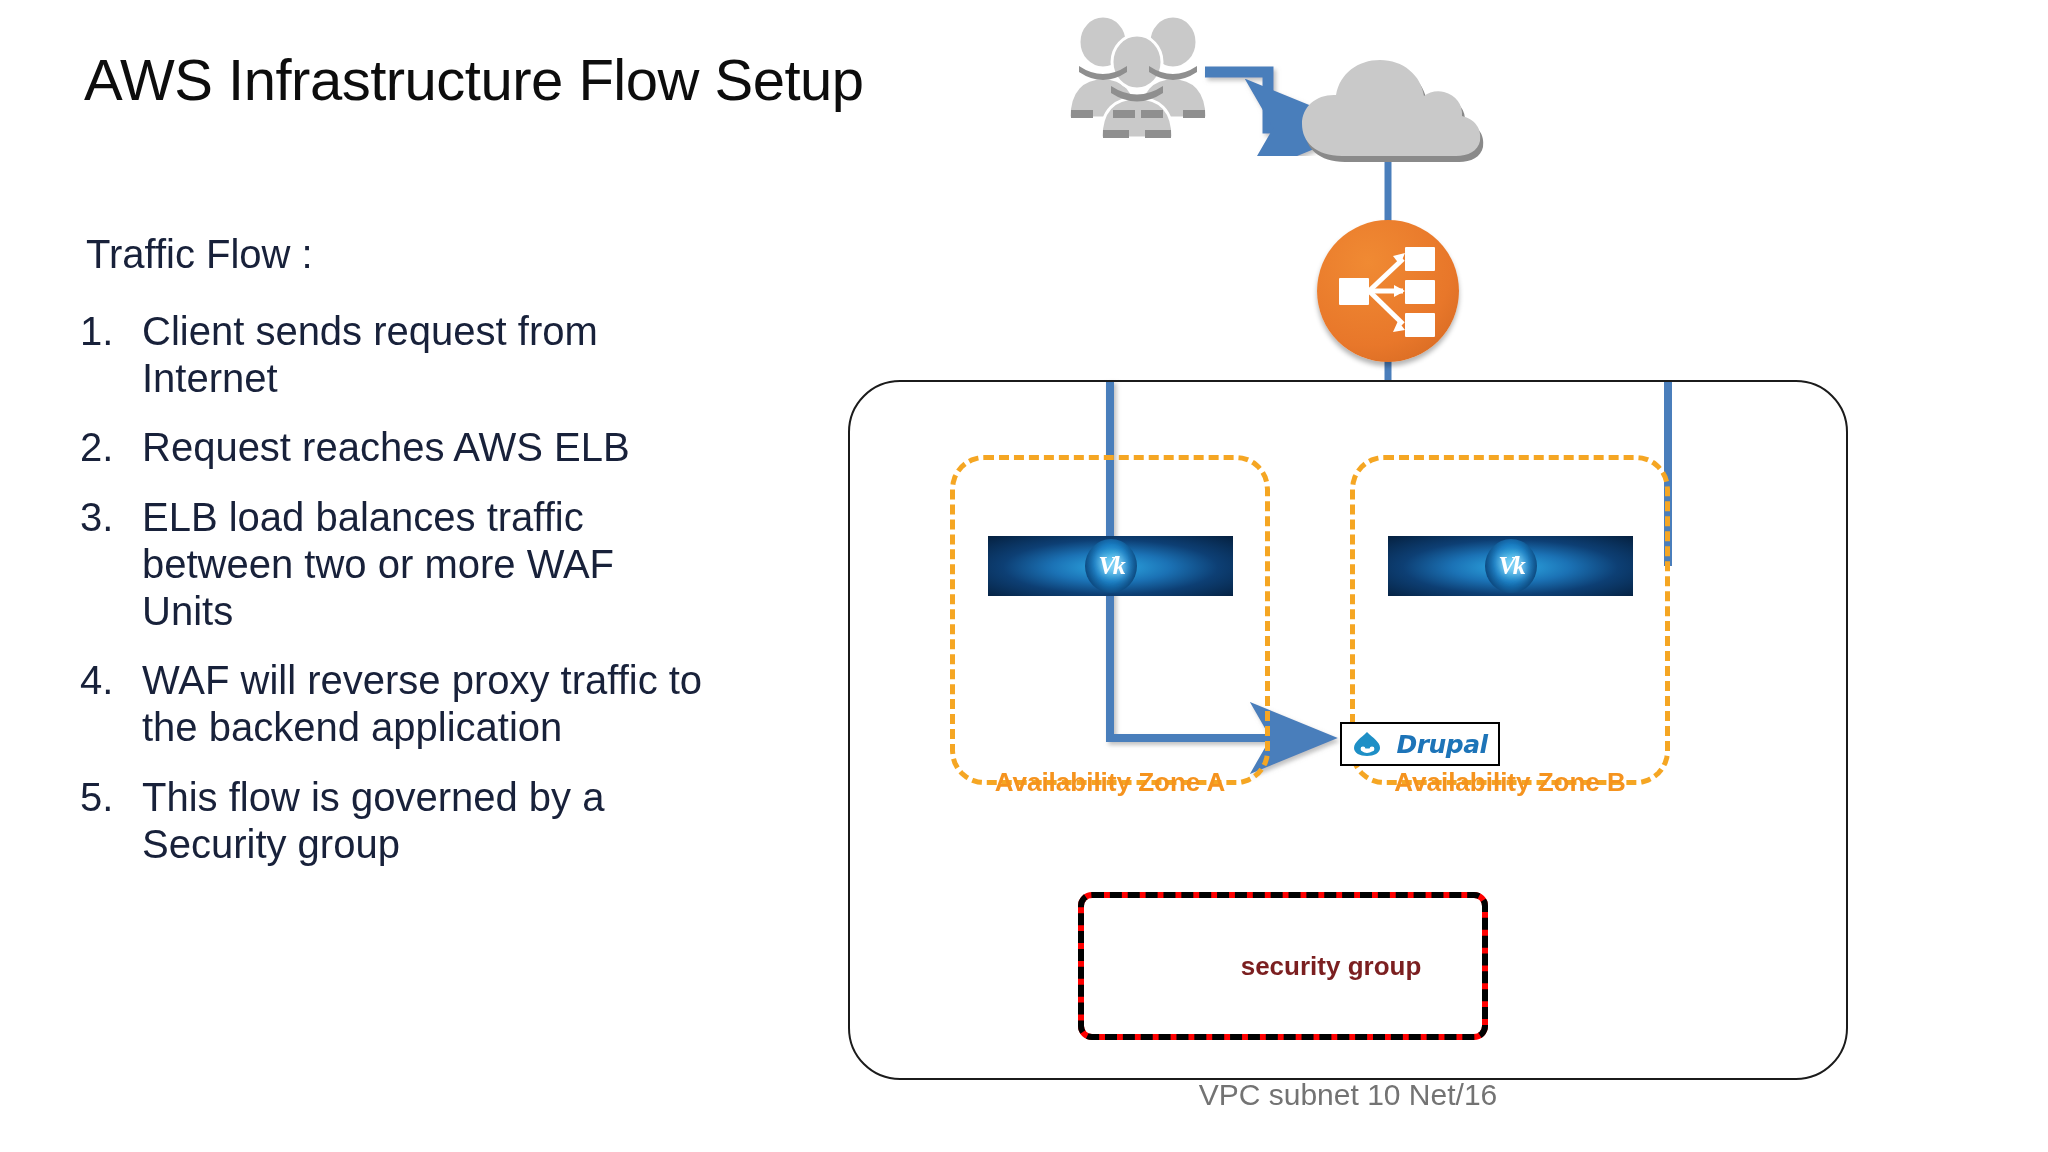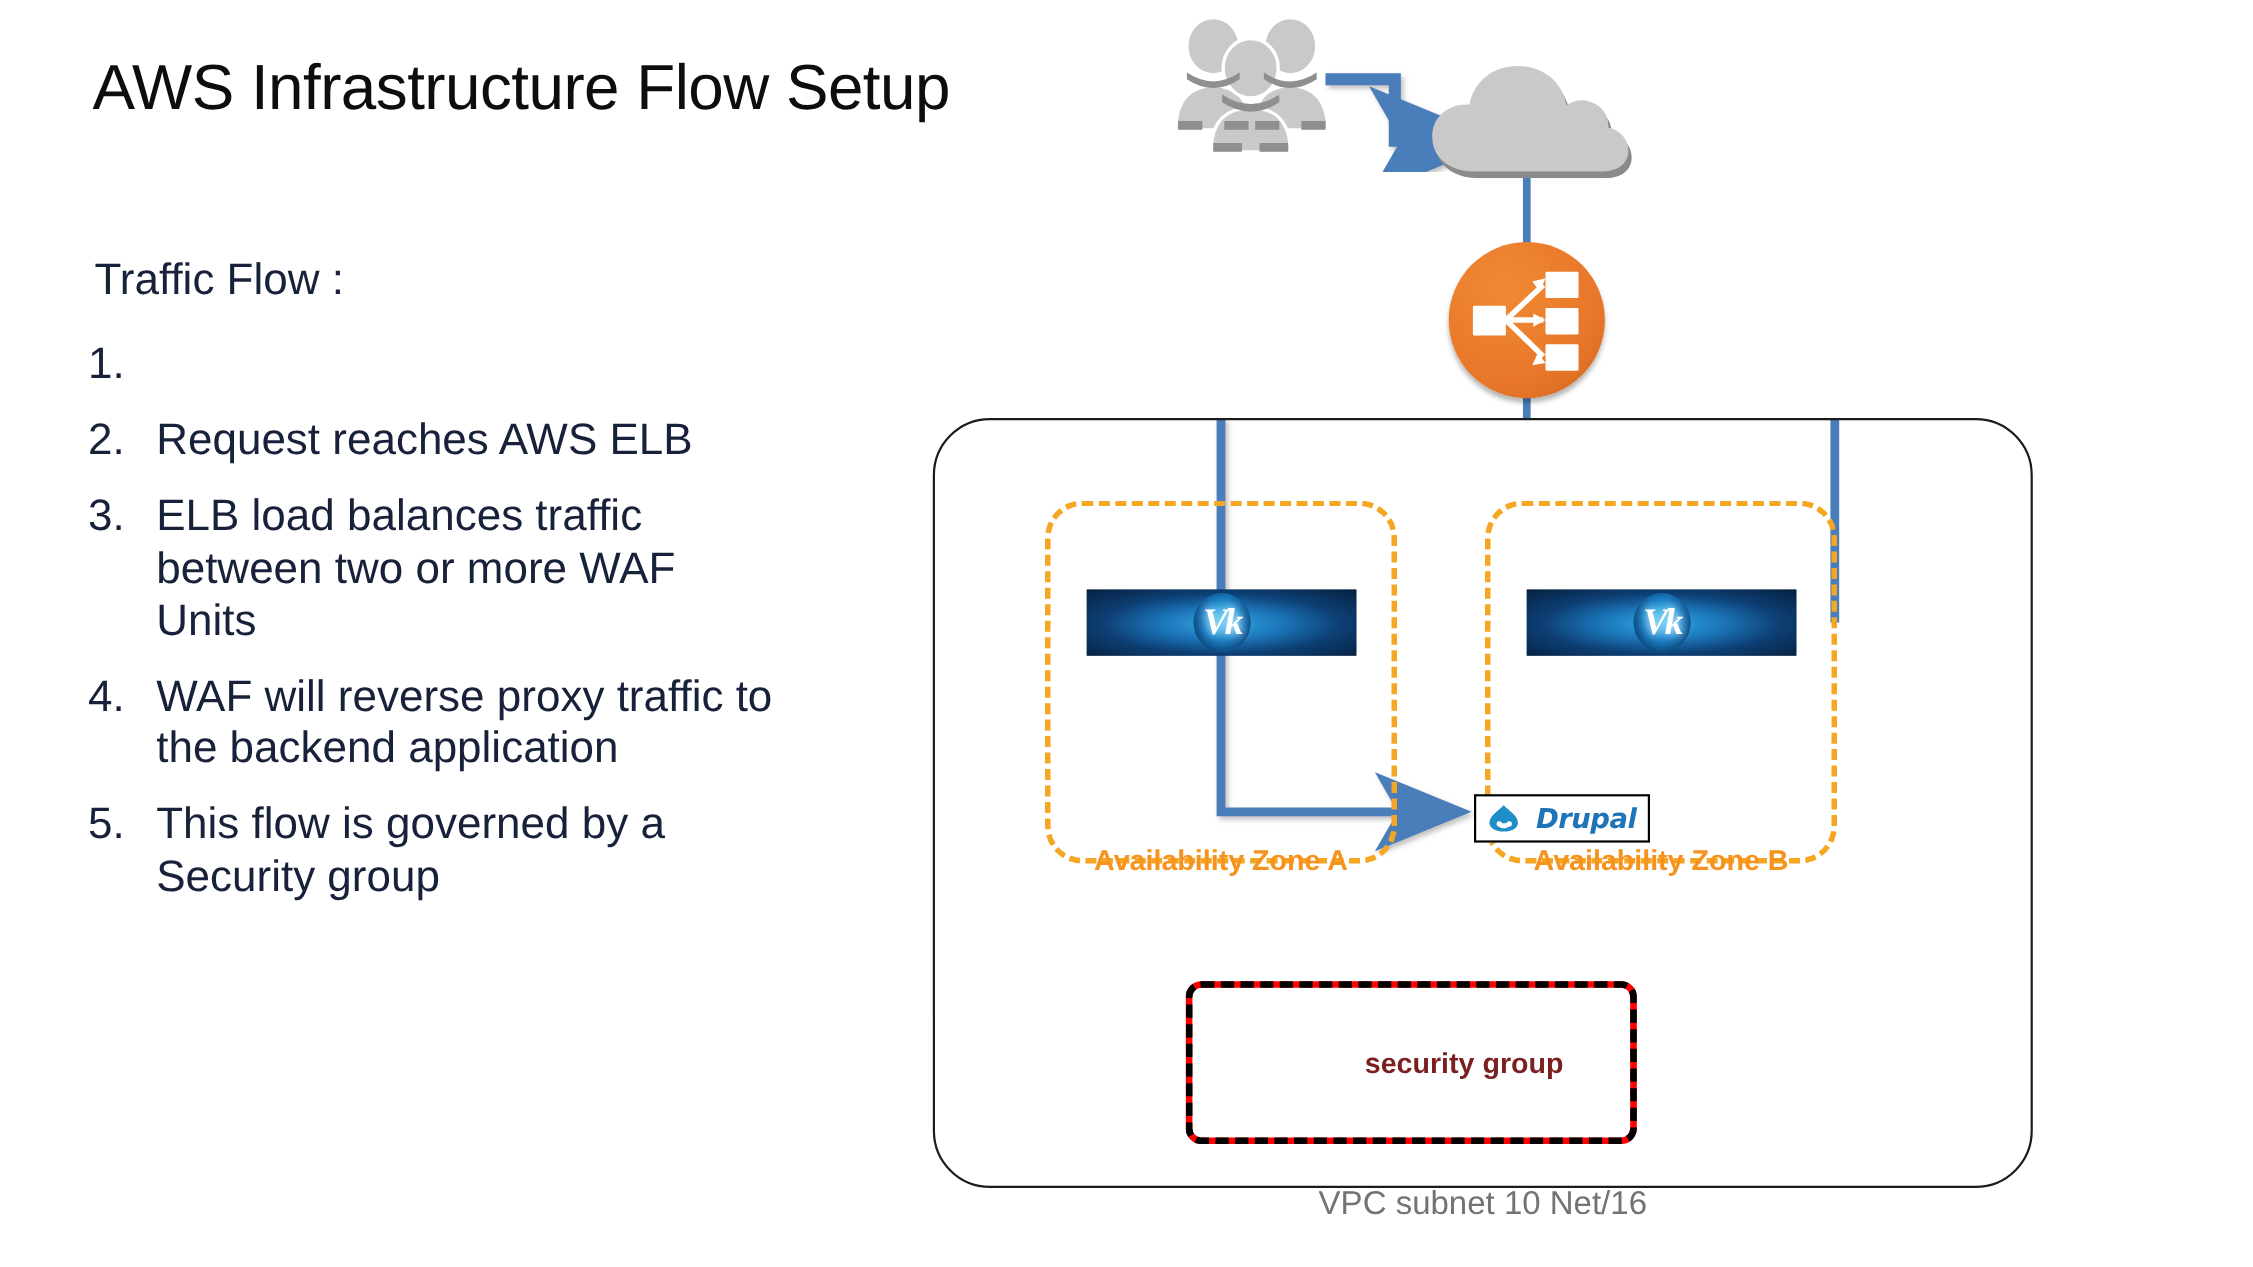--- a/index.html
+++ b/index.html
@@ -147,21 +147,21 @@
     position: absolute;
     left: 50%; top: 50%;
     transform: translate(-50%,-50%);
     width: 52px; height: 54px;
     border-radius: 50%;
     background: radial-gradient(ellipse at 50% 45%, #3ec2f0 0%, #1a7cc2 44%, #0b3f72 78%, #06203e 100%);
     display: flex; align-items: center; justify-content: center;
   }
   .waf-logo span {
     font-family: "Liberation Serif", serif;
-    font-size: 34px;
+    font-size: 26px;
     font-weight: bold;
     font-style: italic;
     color: #ffffff;
     text-shadow: 0 0 8px #bfe9ff, 0 0 14px #7fd3ff;
     line-height: 1;
     letter-spacing: -3px;
   }
 
   
   #drupal-box {
@@ -219,20 +219,21 @@
 </head>
 <body>
 
 <div id="slide-title">AWS Infrastructure Flow Setup</div>
 
 <div id="traffic-flow-heading">Traffic Flow :</div>
 
 <ol id="flow-list">
   <li>
     <span class="num">1.</span>
+    <span class="txt">Client sends request from Internet</span>
   </li>
   <li>
     <span class="num">2.</span>
     <span class="txt">Request reaches AWS ELB</span>
   </li>
   <li>
     <span class="num">3.</span>
     <span class="txt">ELB load balances traffic between two or more WAF Units</span>
   </li>
   <li>

